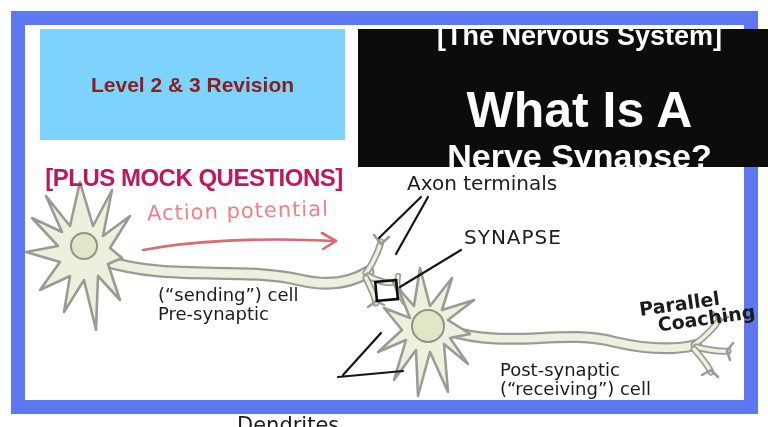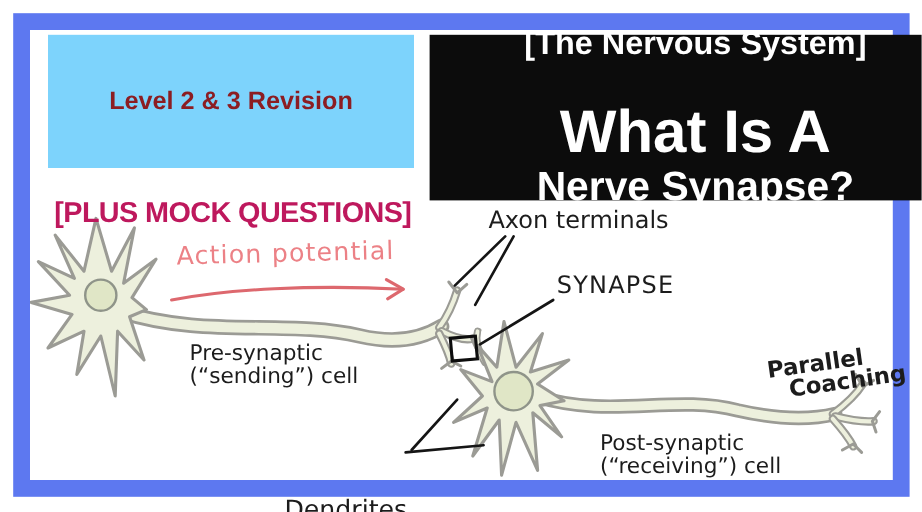--- a/index.html
+++ b/index.html
@@ -125,22 +125,22 @@
 <div class="title-box">
   <div class="title-line1">[The Nervous System]</div>
   <div class="title-line2">What Is A</div>
   <div class="title-line3">Nerve Synapse?</div>
 </div>
 
 <div class="hw lbl-action">Action potential</div>
 <div class="hw lbl-axon-terminals">Axon terminals</div>
 <div class="hw lbl-synapse">SYNAPSE</div>
 <div class="hw lbl-pre">
+  <div>(“sending”) cell</div>
   <div>Pre-synaptic</div>
-  <div>(“sending”) cell</div>
 </div>
 <div class="hw lbl-dendrites">Dendrites</div>
 <div class="hw lbl-post">
   <div>Post-synaptic</div>
   <div>(“receiving”) cell</div>
 </div>
 <div class="hw lbl-brand">
   <div>Parallel</div>
   <div class="line2">Coaching</div>
 </div>

